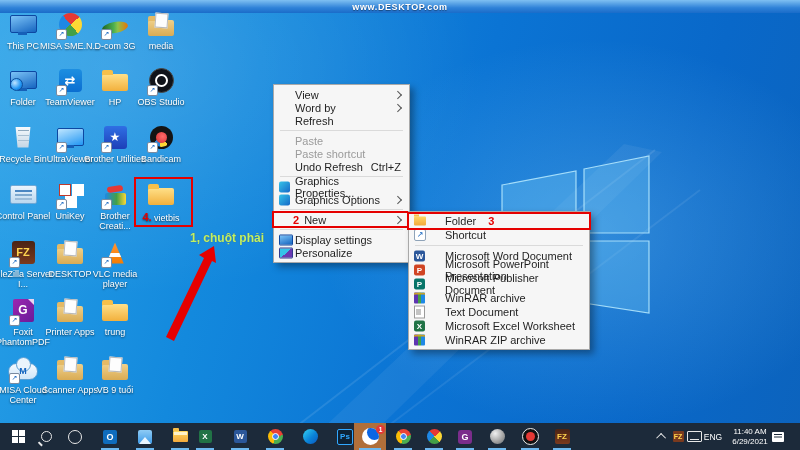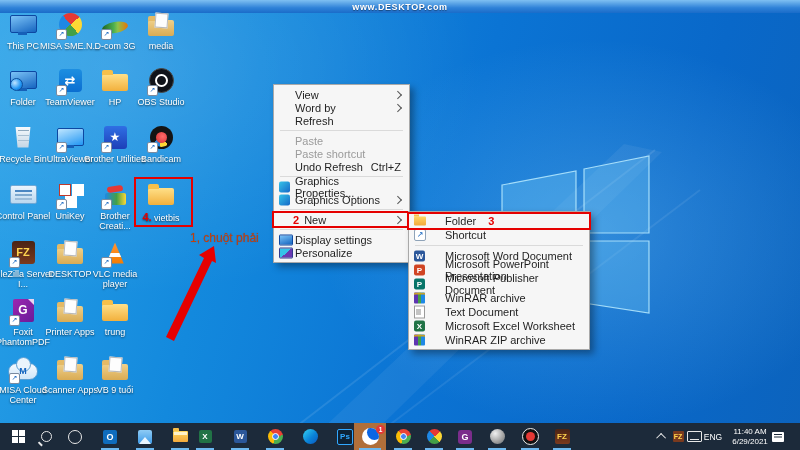--- a/index.html
+++ b/index.html
@@ -82,21 +82,21 @@
     color:#fff;font-weight:bold;font-size:12px;display:flex;align-items:center;justify-content:center;position:relative;}
   .g-foxit::before{content:"";position:absolute;top:0;right:0;border-left:6px solid transparent;border-top:6px solid #e8d5ef;}
   .g-cloud{width:28px;height:15px;border-radius:9px;position:relative;margin-top:6px;
     background:linear-gradient(#f4faff,#cfe6f8);border:1px solid #5a9fd4;
     display:flex;align-items:center;justify-content:center;color:#1565c0;font-size:9px;font-weight:bold;}
   .g-cloud::before{content:"";position:absolute;left:7px;top:-7px;width:13px;height:13px;border-radius:50%;
     background:#eaf4fc;border:1px solid #5a9fd4;}
   .g-cloud .m{position:relative;z-index:1;}
   
   .ann-box{position:absolute;border:2px solid #e50000;pointer-events:none;z-index:40;}
-  .step1{position:absolute;left:190px;top:231px;color:#c2410c;font-size:12px;font-weight:normal;z-index:40;
+  .step1{position:absolute;left:190px;top:231px;color:#bef264;font-size:12px;font-weight:bold;z-index:40;
     text-shadow:0 0 1px rgba(120,0,0,.4);}
   .arrow-svg{position:absolute;left:0;top:0;z-index:39;pointer-events:none;}
   
   .menu{position:absolute;background:#f6f6f6;border:1px solid #a9a9a9;
     box-shadow:4px 4px 7px rgba(0,0,0,.35);font-size:11px;color:#1f1f1f;padding:3px 0;z-index:30;}
   .main-menu{left:273px;top:84px;width:135px;}
   .sub-menu{left:408px;top:211px;width:180px;padding:2px 0;z-index:31;}
   .mi{position:relative;height:13px;display:flex;align-items:center;padding-left:21px;padding-right:8px;}
   .sub-menu .mi{height:14px;padding-left:36px;}
   .mi.dis{color:#9b9b9b;}

